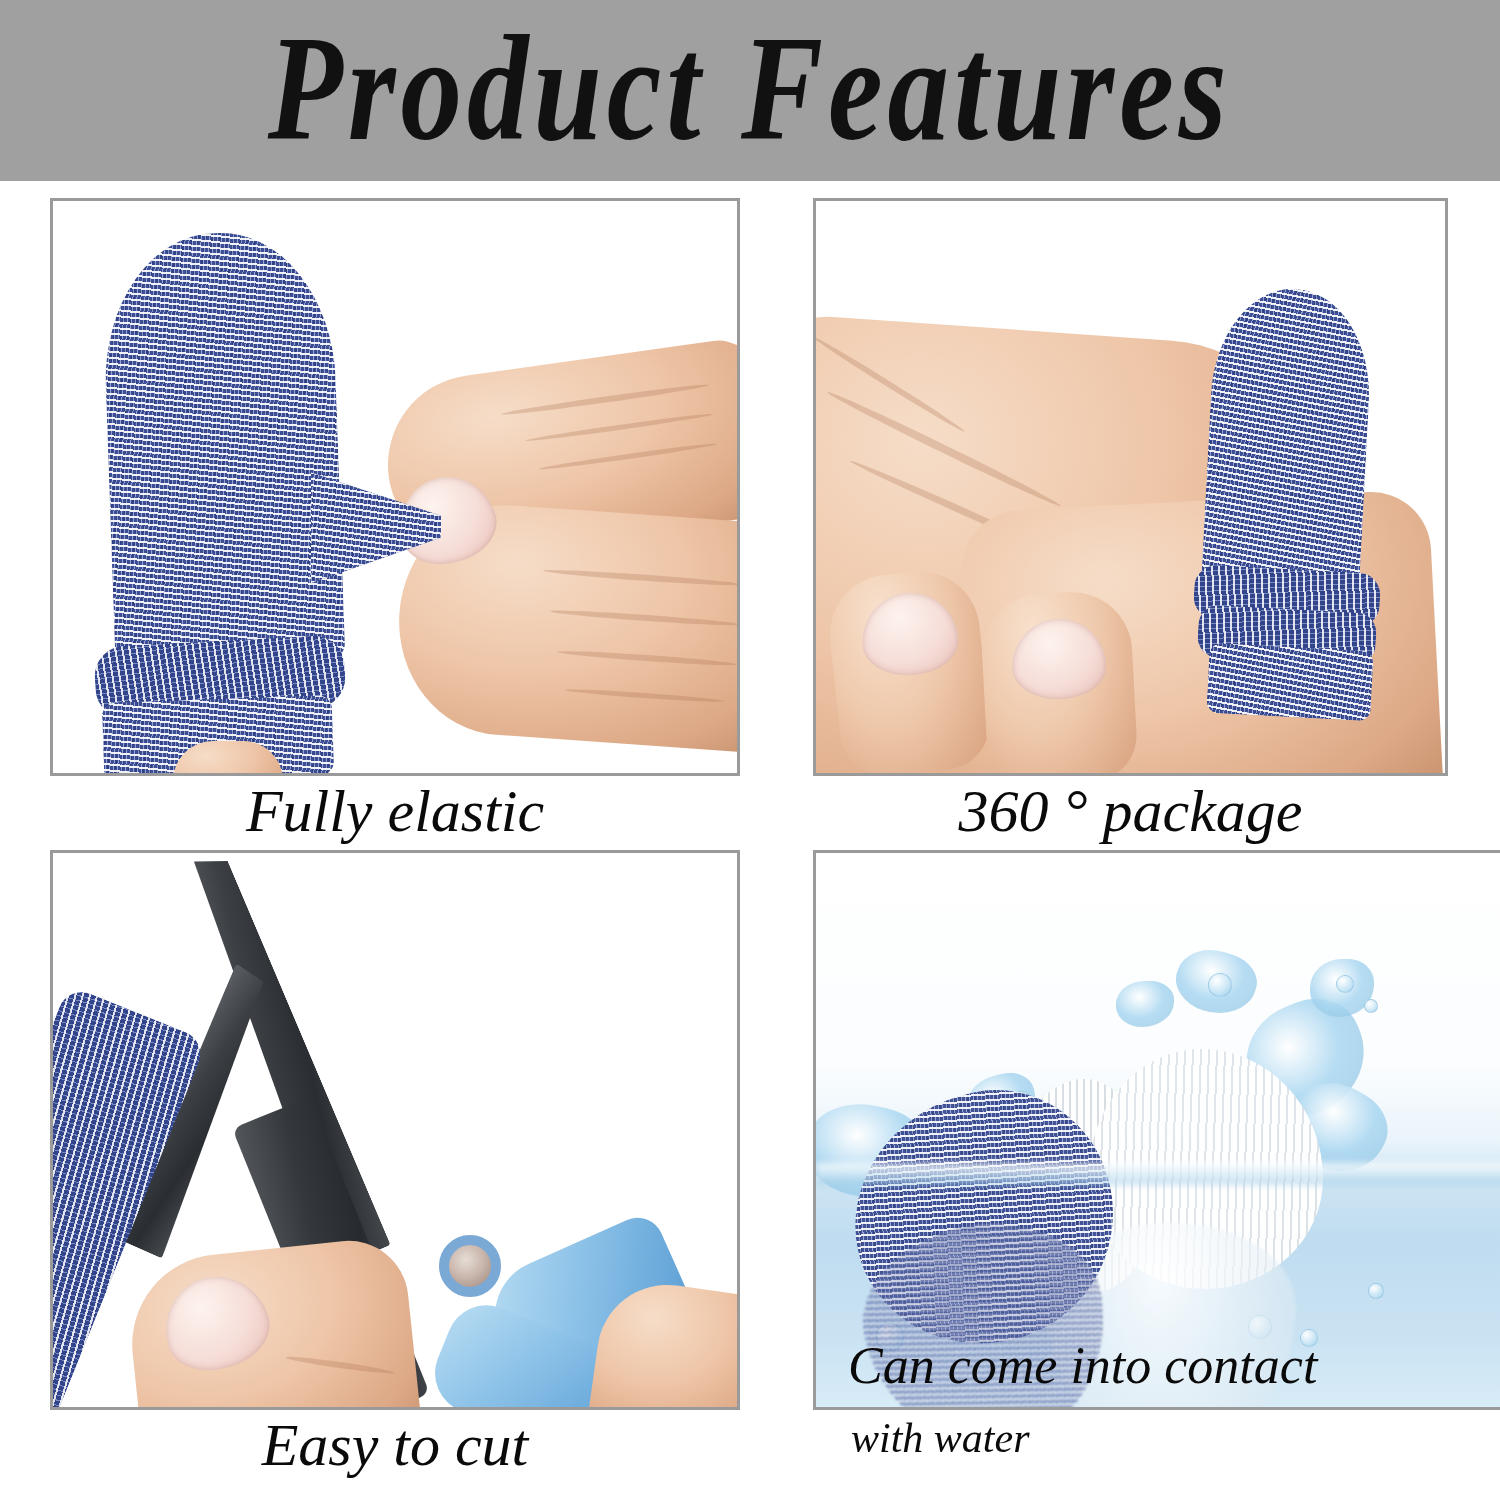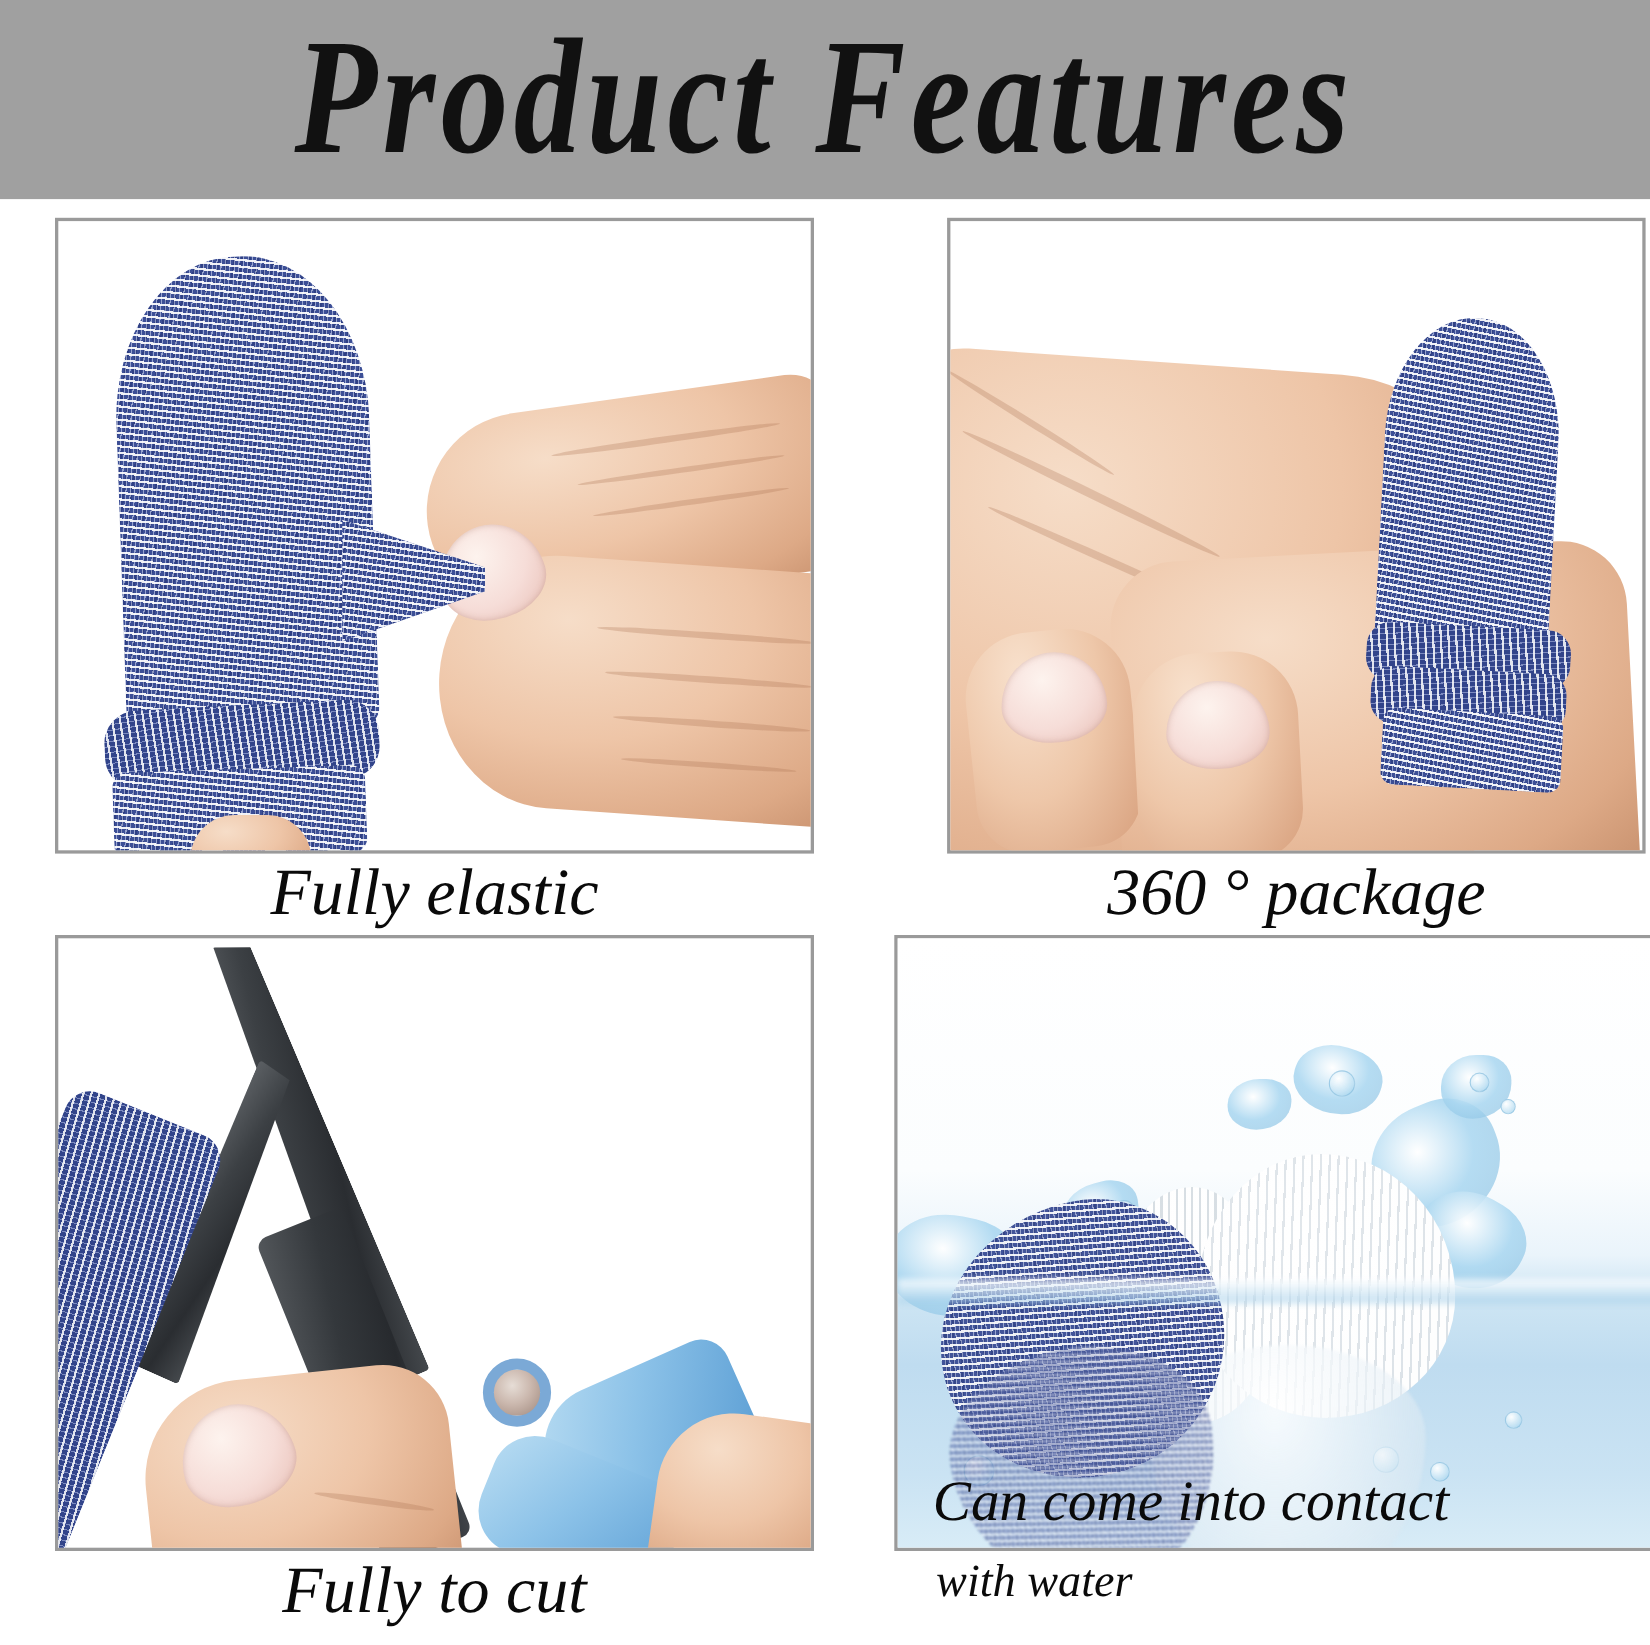--- a/index.html
+++ b/index.html
@@ -48,21 +48,21 @@
     left: 0;
     top: 181px;
     width: 1500px;
     height: 1314px;
   }
 
   .feature-cell {
     position: absolute;
   }
   .cell-tl { left: 50px;  top: 17px;  width: 690px; height: 578px; }
-  .cell-tr { left: 813px; top: 17px;  width: 635px; height: 578px; margin-left: 48px; }
+  .cell-tr { left: 813px; top: 17px;  width: 635px; height: 578px; }
   .cell-bl { left: 50px;  top: 669px; width: 690px; height: 560px; }
   .cell-br { left: 813px; top: 669px; width: 748px; height: 560px; }
 
   .panel {
     position: relative;
     width: 100%;
     height: 100%;
     border: 3px solid #9a9a9a;
     box-sizing: border-box;
     background: #ffffff;
@@ -575,21 +575,21 @@
         <div class="fabric-tube knit-dense"></div>
 
         <div class="hand-hold skin">
           <div class="nail" style="left:34px;top:22px;width:104px;height:92px;transform:rotate(-10deg);"></div>
           <div class="skin-line" style="left:150px;top:120px;width:110px;height:6px;transform:rotate(14deg);"></div>
         </div>
         <div class="hand-right-small skin"></div>
 
       </div>
     </div>
-    <div class="caption caption-below">Fully to cut</div>
+    <div class="caption caption-below">Easy to cut</div>
   </div>
 
   <div class="feature-cell cell-br">
     <div class="panel">
       <div class="photo">
 
         <div class="water-bg"></div>
 
         <div class="splash" style="left:300px;top:128px;width:58px;height:46px;"></div>
         <div class="splash" style="left:360px;top:98px;width:80px;height:62px;transform:rotate(18deg);"></div>

